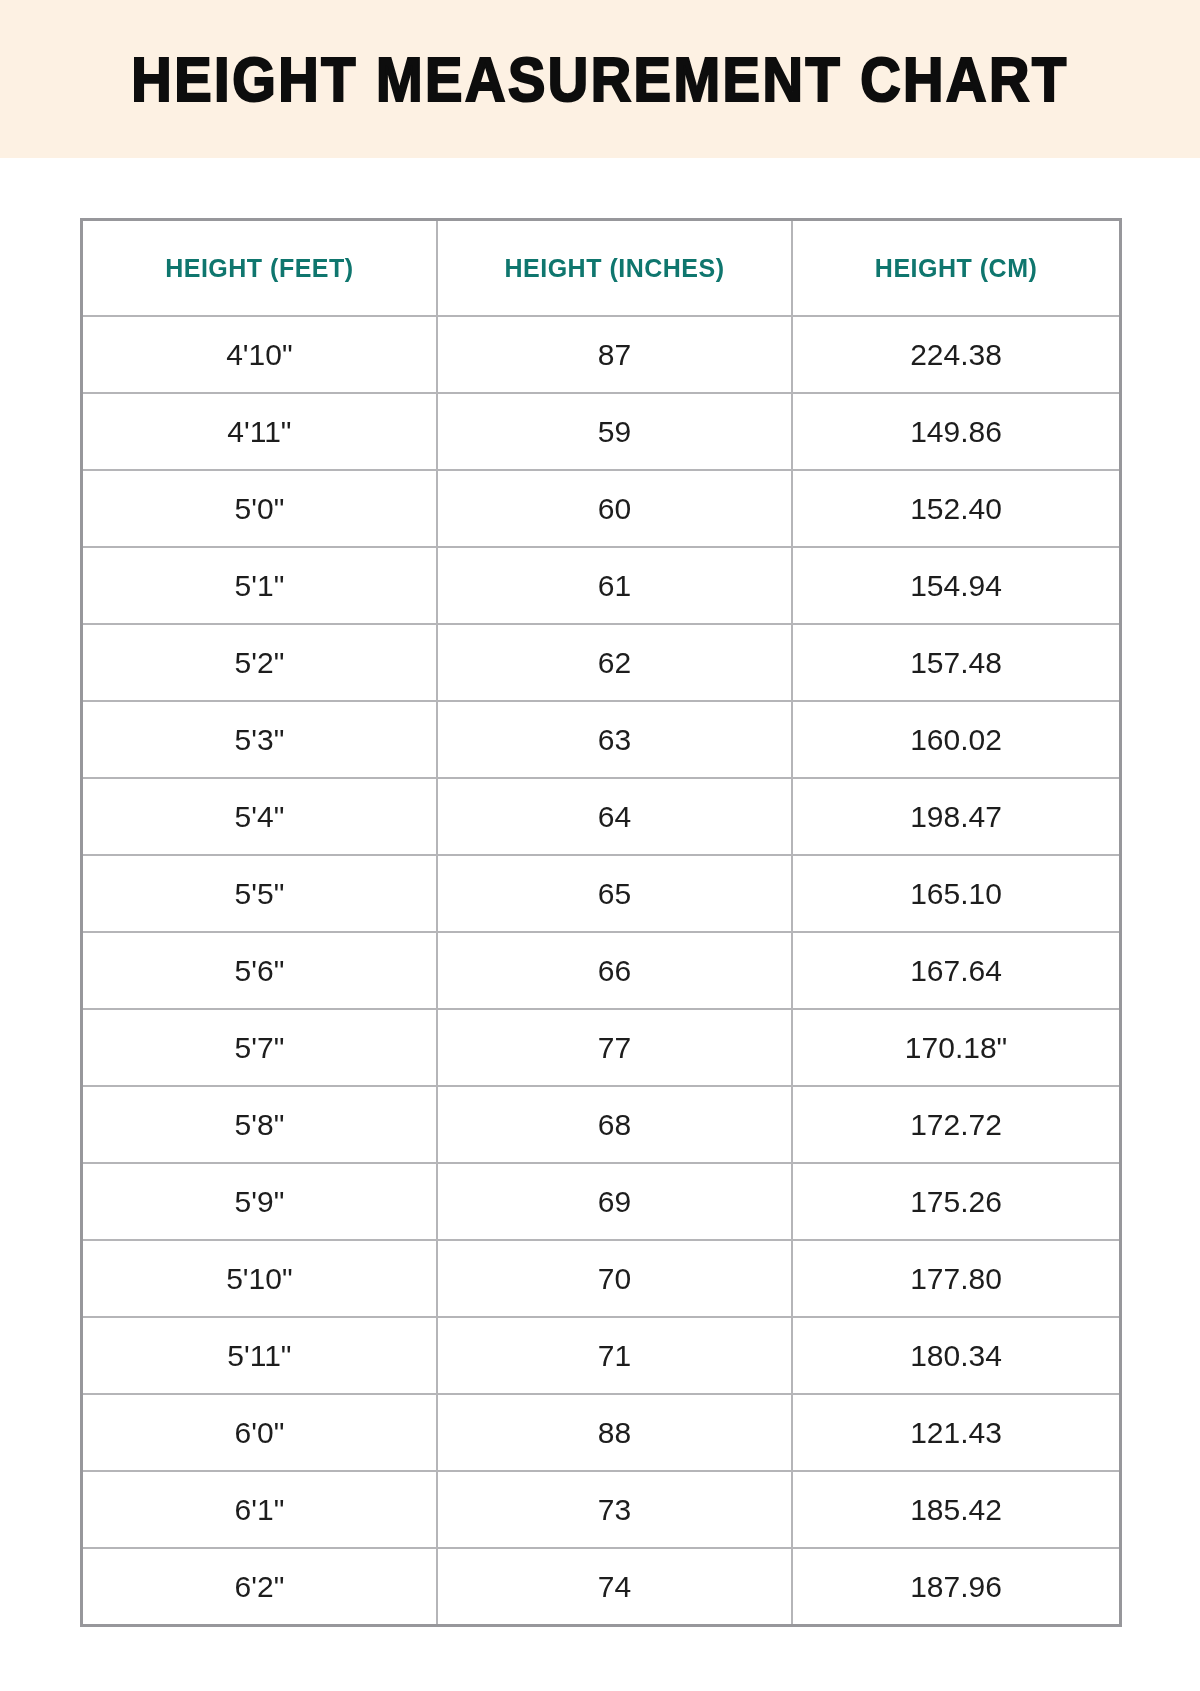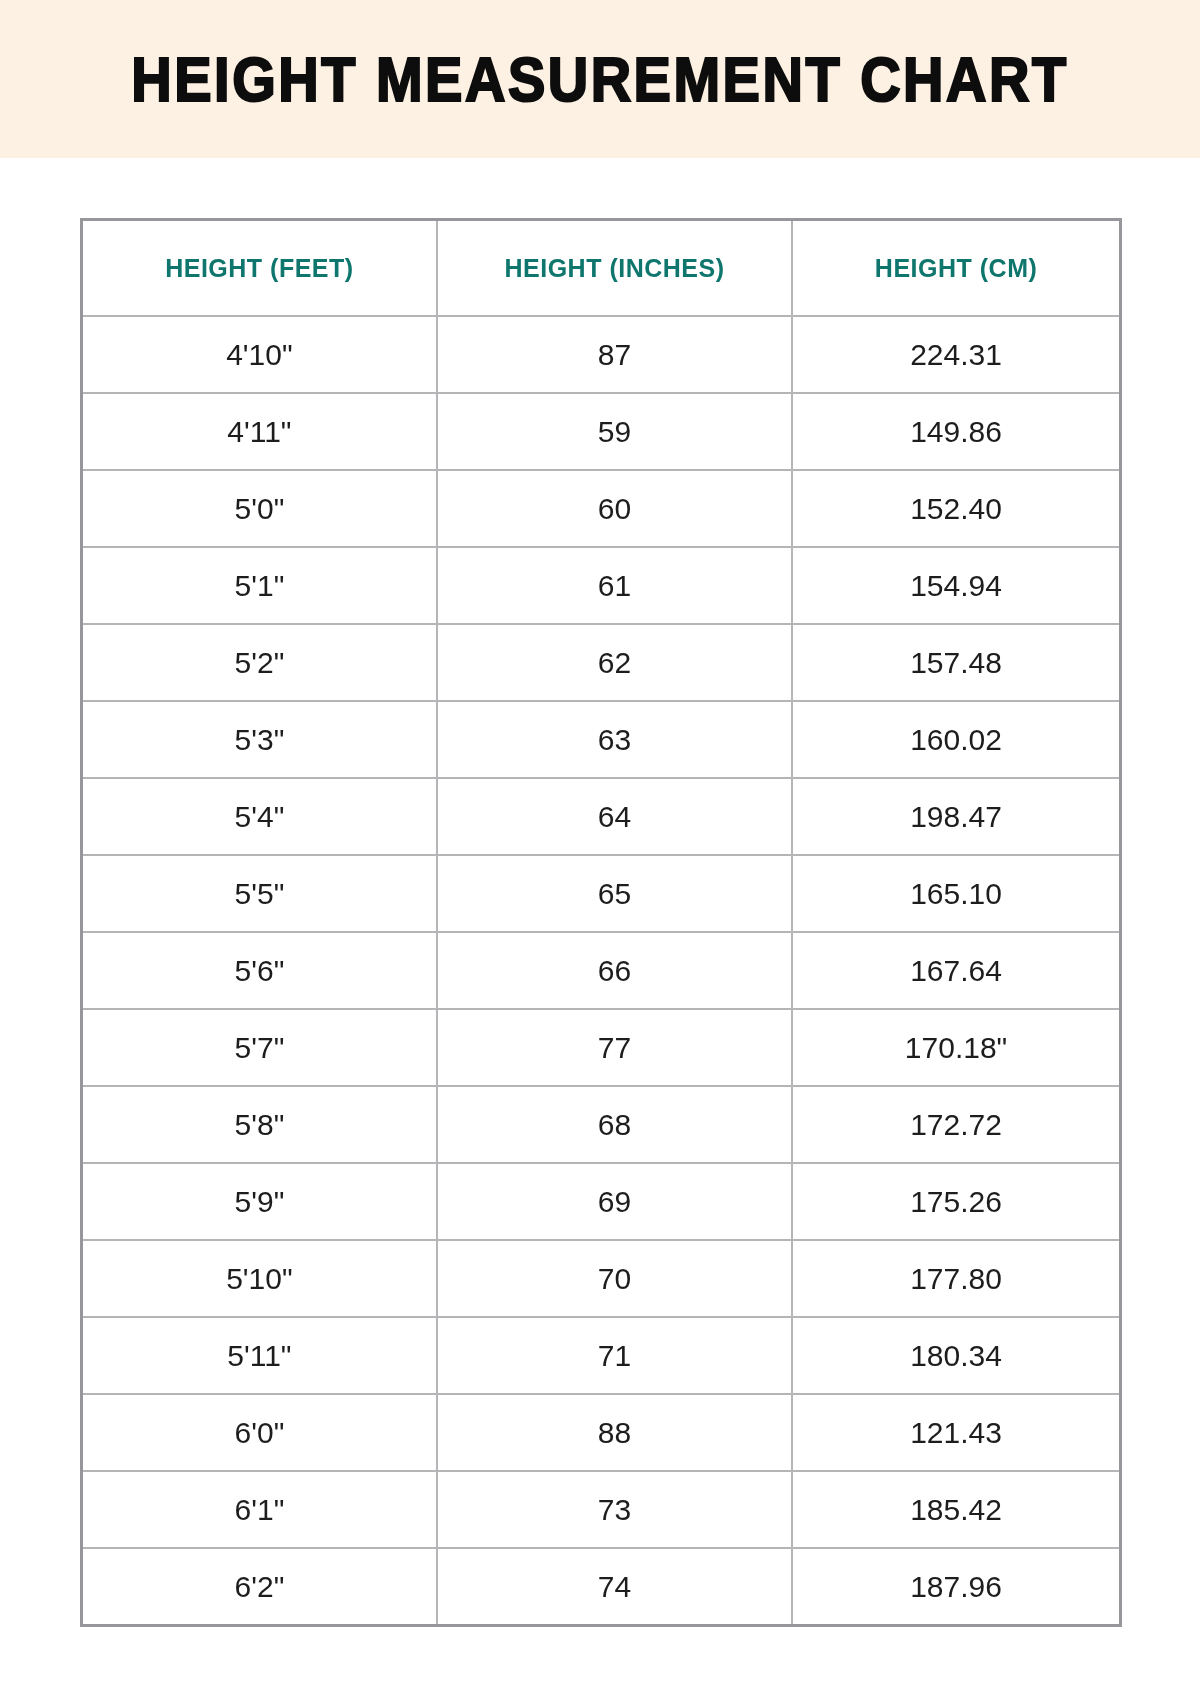--- a/index.html
+++ b/index.html
@@ -84,21 +84,21 @@
       <tr>
         <th>HEIGHT (FEET)</th>
         <th>HEIGHT (INCHES)</th>
         <th>HEIGHT (CM)</th>
       </tr>
     </thead>
     <tbody>
         <tr>
           <td>4'10"</td>
           <td>87</td>
-          <td>224.31</td>
+          <td>224.38</td>
         </tr>
         <tr>
           <td>4'11"</td>
           <td>59</td>
           <td>149.86</td>
         </tr>
         <tr>
           <td>5'0"</td>
           <td>60</td>
           <td>152.40</td>

